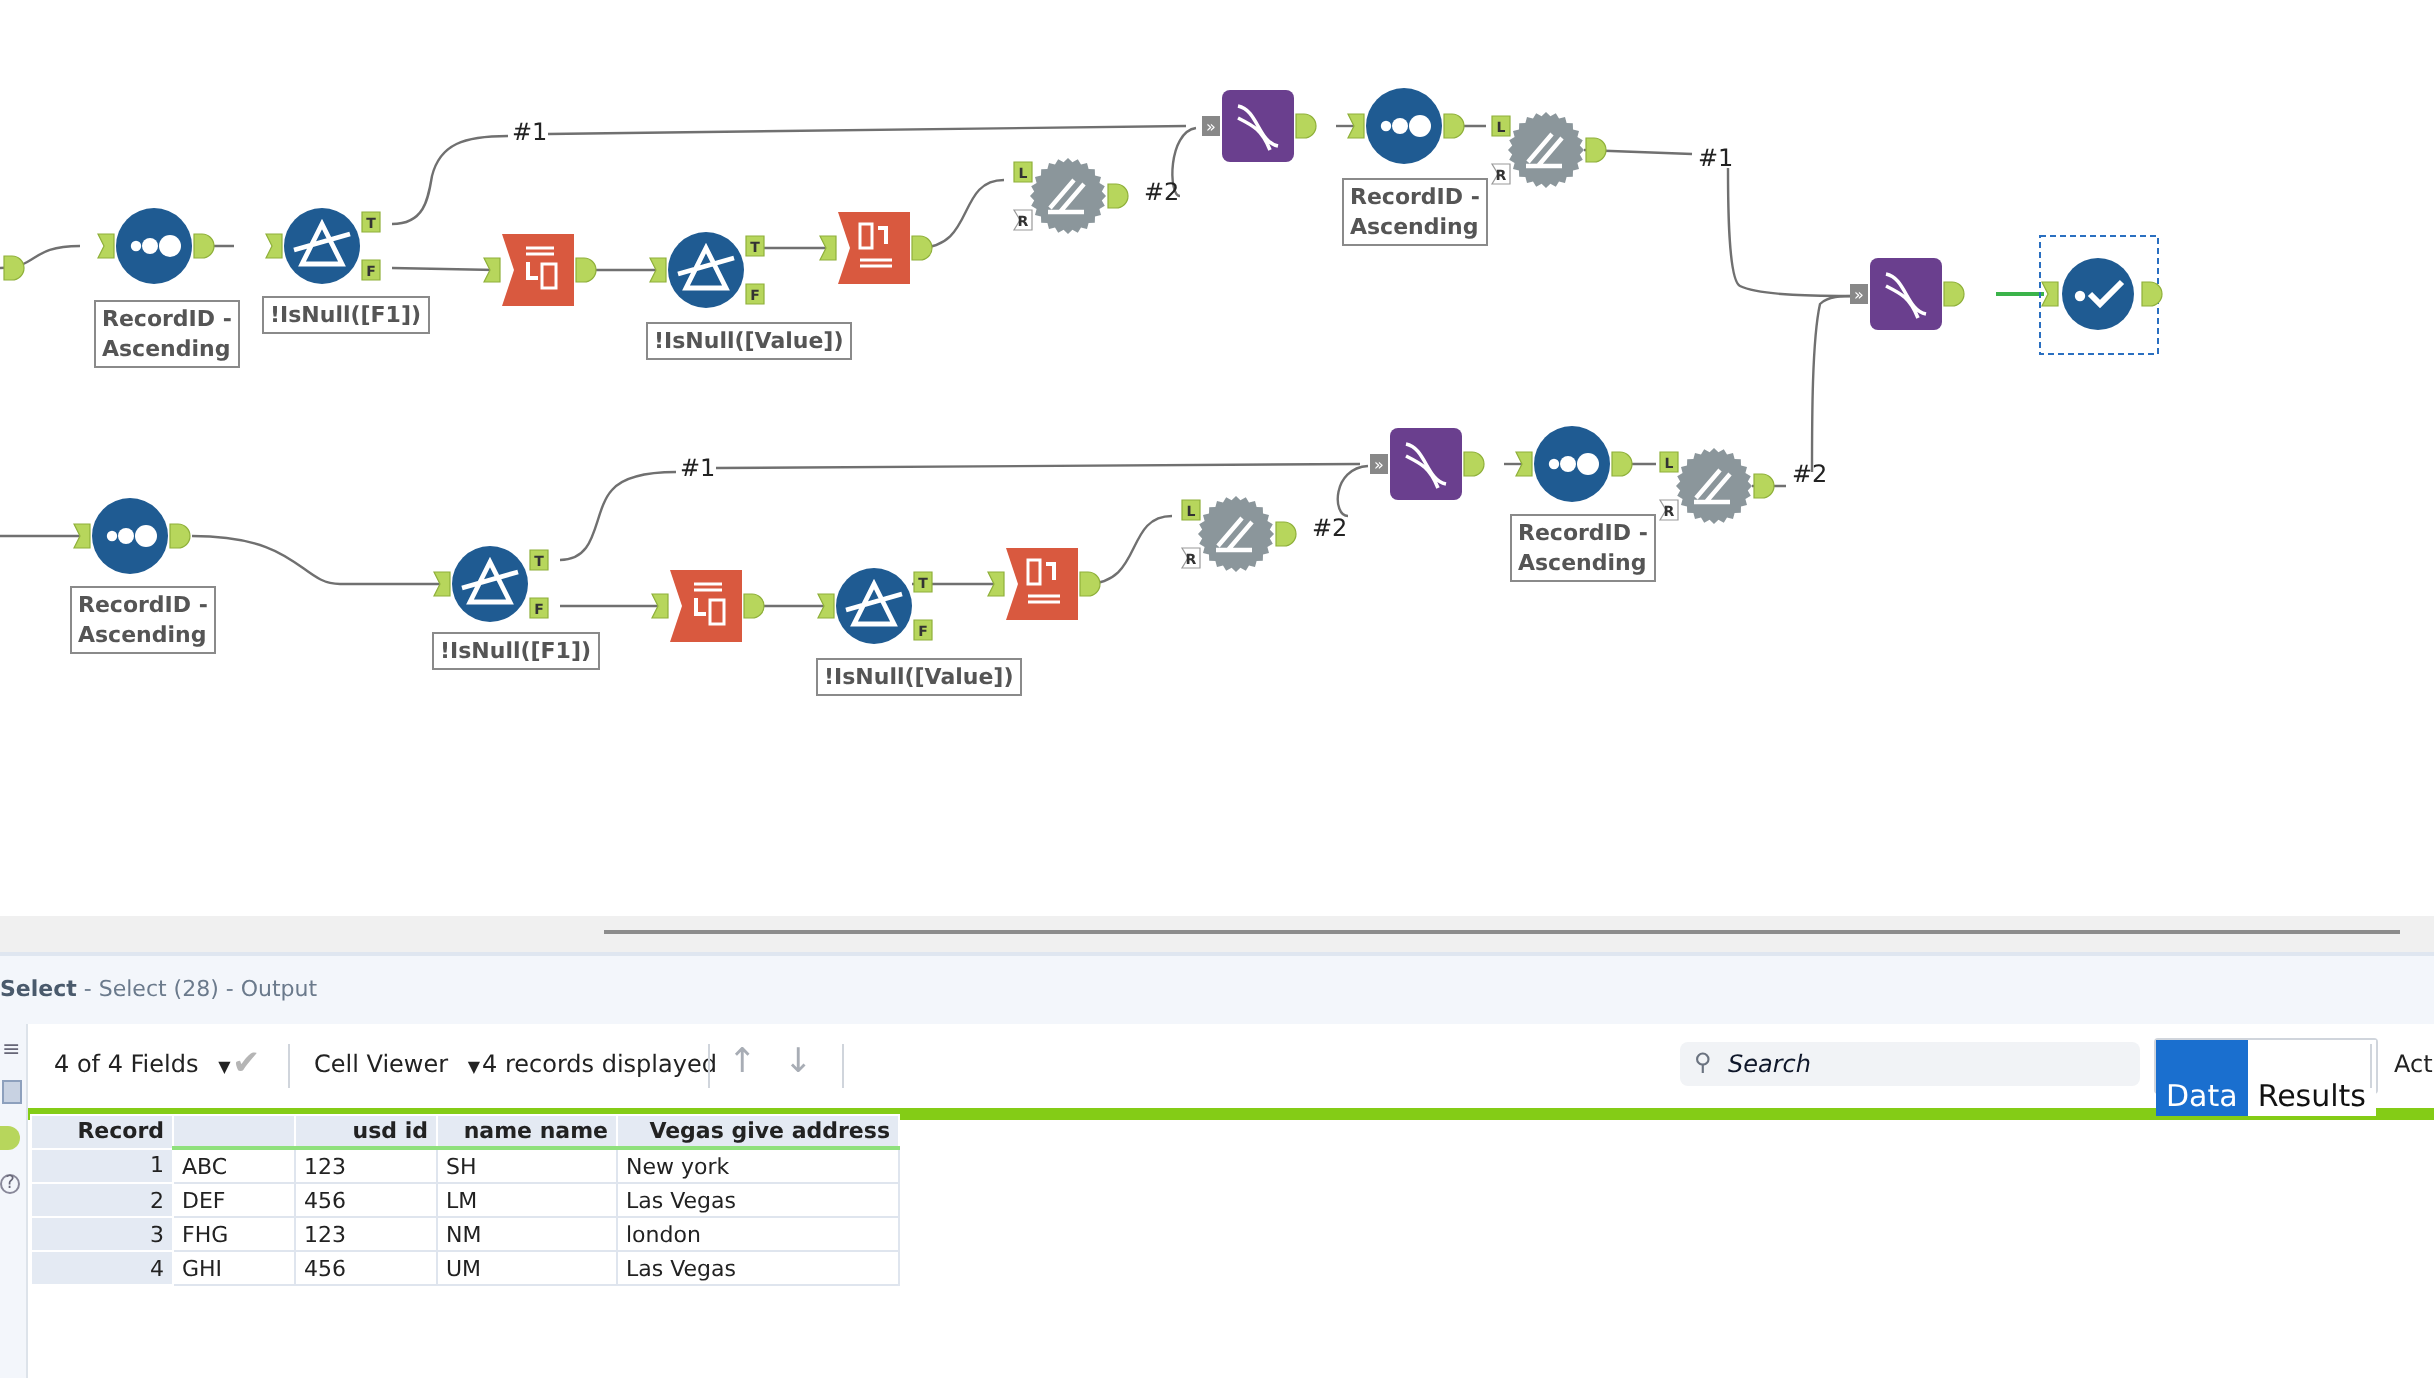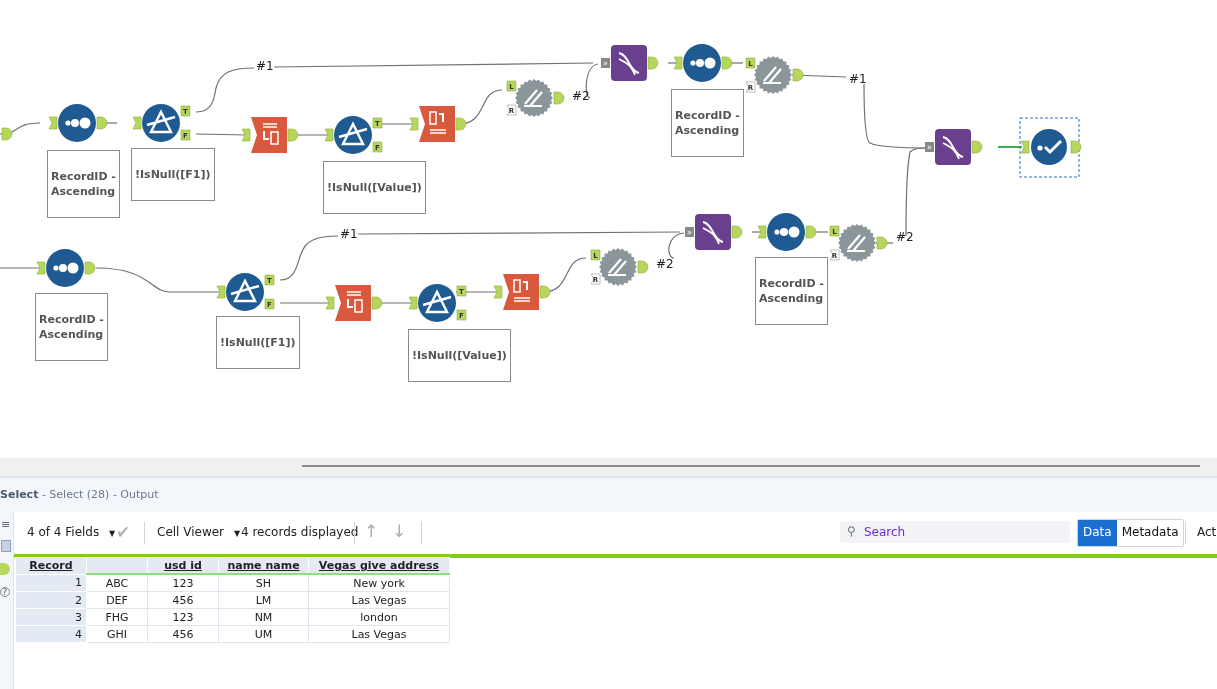--- a/index.html
+++ b/index.html
@@ -1,41 +1,41 @@
 <!DOCTYPE html>
 <html><head>
 <meta charset="utf-8">
 <style>
   html,body{margin:0;padding:0;}
   body{width:1217px;height:689px;overflow:hidden;background:#fff;font-family:"DejaVu Sans",sans-serif;position:relative;}
   #canvas{position:absolute;left:0;top:0;width:1217px;height:458px;background:#fff;}
   #canvas svg{position:absolute;left:0;top:0;}
-  .lbl{position:absolute;border:1px solid #8a8a8a;background:#fff;color:#555;font-size:11px;font-weight:bold;line-height:15px;padding:18px 3px;white-space:pre;}
+  .lbl{position:absolute;border:1px solid #8a8a8a;background:#fff;color:#555;font-size:11px;font-weight:bold;line-height:15px;padding:1px 3px;white-space:pre;}
   .conn-lbl{position:absolute;font-size:12px;color:#222;}
   #hscroll-area{position:absolute;left:0;top:458px;width:1217px;height:18px;background:#f0f0f0;}
   #hscroll-thumb{position:absolute;left:302px;top:7px;width:898px;height:2px;background:#8c8c8c;}
   #results{position:absolute;left:0;top:476px;width:1217px;height:213px;background:#f3f6fb;border-top:2px solid #dfe6f0;}
   #res-title{position:absolute;left:0;top:10px;font-size:11px;color:#6b7a8c;}
   #res-title b{color:#4a5a6c;}
   #leftstrip{position:absolute;left:0;top:34px;width:13px;height:179px;background:#f3f6fb;}
   #main-pane{position:absolute;left:13px;top:34px;right:0;bottom:0;background:#fff;border-left:1px solid #dde3ea;}
-  #toolbar{position:absolute;left:0;top:0;right:0;height:42px;border-bottom:4px solid #84cc16;text-align:right;}
+  #toolbar{position:absolute;left:0;top:0;right:0;height:42px;border-bottom:6px solid #84cc16;text-align:right;}
   .tb{position:absolute;top:13px;font-size:12px;color:#222;}
   .sep{position:absolute;top:10px;width:1px;height:22px;background:#d0d5dc;}
   #search{position:absolute;left:826px;top:9px;width:230px;height:22px;background:#f1f3f6;border-radius:4px;}
   #search .q{position:absolute;left:7px;top:3px;font-size:12px;color:#6b7380;}
-  #search .t{position:absolute;left:24px;top:4px;font-size:12px;color:#6d28d9;}
+  #search .t{position:absolute;left:24px;top:4px;font-size:12px;color:#0f172a;font-style:italic;}
   #seg{position:absolute;left:1063px;top:7px;height:26px;display:flex;border:1px solid #d0d5dc;border-radius:2px;}
-  #seg div{font-size:12px;padding:5px 5px;}
+  #seg div{font-size:15px;padding:19px 5px;}
   #seg .on{background:#1a6fcf;color:#fff;}
   #seg .off{background:#fff;color:#111;}
   table{position:absolute;left:1px;top:45px;border-collapse:collapse;font-size:11px;}
-  th{background:#e4eaf3;text-align:center;font-weight:bold;color:#222;height:15px;padding:0 4px;border:1px solid #fff;border-bottom:2px solid #8fe07c;text-decoration:underline;}
+  th{background:#e4eaf3;text-align:right;font-weight:bold;color:#222;height:15px;padding:0 4px;border:1px solid #fff;border-bottom:2px solid #8fe07c;}
   th.rec{border-bottom:1px solid #fff;}
-  td{height:16px;padding:0 4px;border:1px solid #dfe5ee;color:#222;text-align:center;}
+  td{height:16px;padding:0 4px;border:1px solid #dfe5ee;color:#222;}
   td.num{background:#e4eaf3;text-align:right;border-color:#fff;}
 </style>
 </head>
 <body>
 
 <div id="canvas">
   <svg width="1217" height="458" id="wf">
       <path d="M0,134 C20,134 14,123 40,123" fill="none" stroke="#707070" stroke-width="1.2"></path>
       <path d="M100,123 H117" fill="none" stroke="#707070" stroke-width="1.2"></path>
       <path d="M196,112 C212,112 214,100 216,88 C220,72 232,68 254,68" fill="none" stroke="#707070" stroke-width="1.2"></path>
@@ -314,21 +314,21 @@
       <div class="sep" style="left:340px;"></div>
       <div class="tb" style="left:350px;top:9px;font-size:17px;color:#a8adb5;">↑</div>
       <div class="tb" style="left:378px;top:9px;font-size:17px;color:#a8adb5;">↓</div>
       <div class="sep" style="left:407px;"></div>
       <div id="search">
         <span class="q">⚲</span>
         <span class="t">Search</span>
       </div>
       <div id="seg">
         <div class="on">Data</div>
-        <div class="off">Metadata</div>
+        <div class="off">Results</div>
       </div>
       <div class="sep" style="left:1171px;"></div>
       <div class="tb" style="left:1183px;">Acti</div>
     </div>
 
     <table>
       <thead>
           <tr id="hdr">
             <th class="rec" style="width: 62px;">Record</th>
             <th style="width: 52px;"></th>

